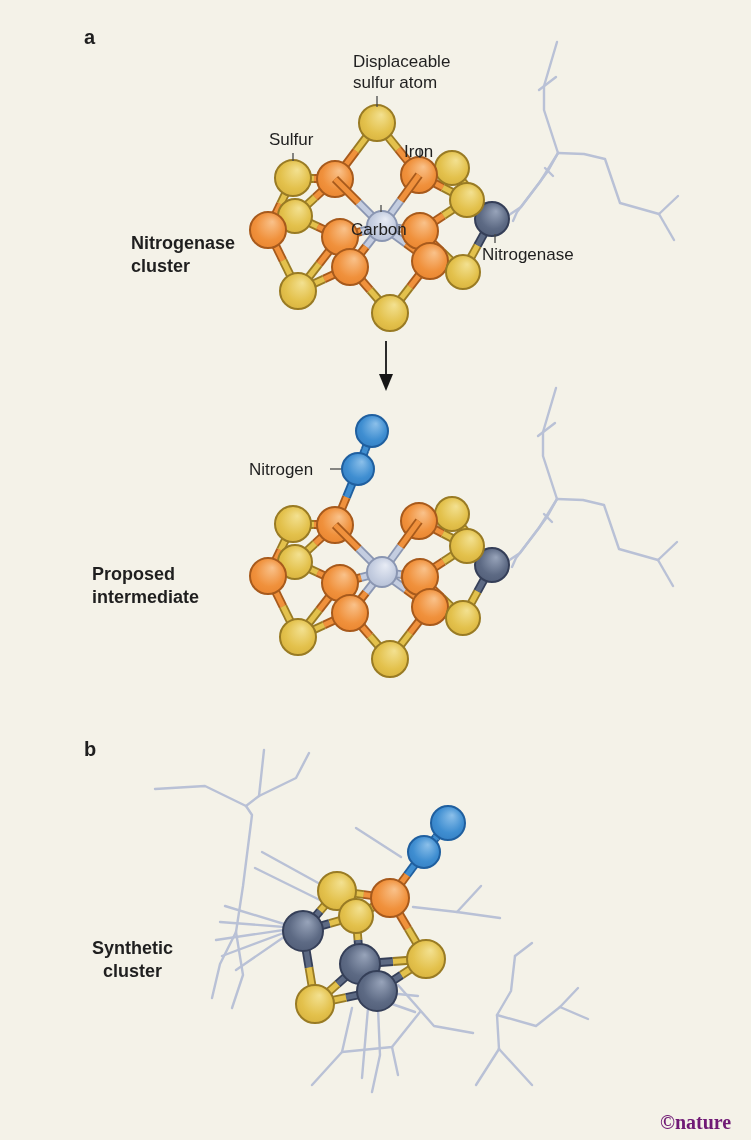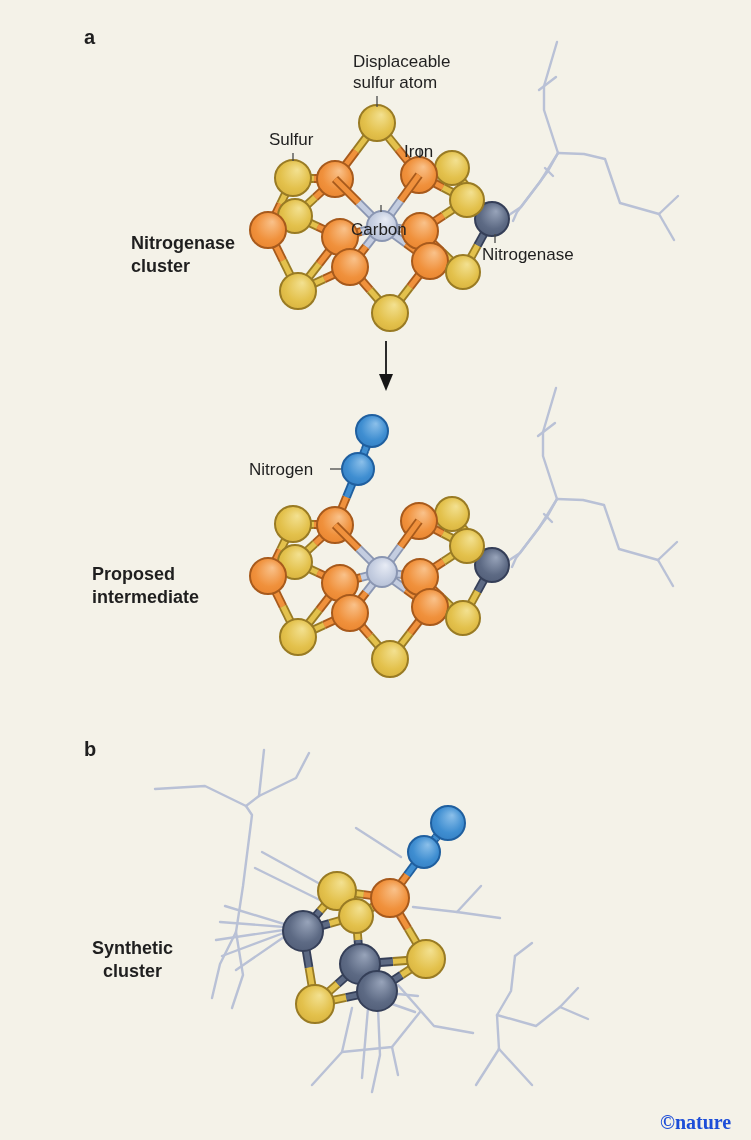--- a/index.html
+++ b/index.html
@@ -14,21 +14,21 @@
   #lbl-displaceable{left:337px;top:51px;margin-left:16px;}
   #lbl-sulfur{left:269px;top:129px;}
   #lbl-iron{left:404px;top:129px;margin-top:12px;}
   #lbl-carbon{left:351px;top:187px;margin-top:32px;}
   #lbl-nitrogenase{left:92px;top:232px;margin-left:39px;}
   #lbl-molybdenum{left:482px;top:244px;}
   #lbl-nitrogen{left:249px;top:459px;}
   #lbl-proposed{left:92px;top:563px;}
   #lbl-synthetic{left:92px;top:937px;text-align:center;}
   #watermark{position:absolute;left:660px;top:1111px;font-family:"Liberation Serif",serif;
-       font-weight:bold;font-size:20px;color:#1d4ed8;}
+       font-weight:bold;font-size:20px;color:#701a75;}
 </style>
 </head>
 <body>
 
 <div id="stage">
   <svg id="mol" width="751" height="1140" viewBox="0 0 751 1140">
       <defs>
         <radialGradient id="g-sulfur" cx="50%" cy="50%" r="72%" fx="62%" fy="27%">
           <stop offset="0%" stop-color="#f3e191"></stop>
           <stop offset="55%" stop-color="#e3c14c"></stop>

